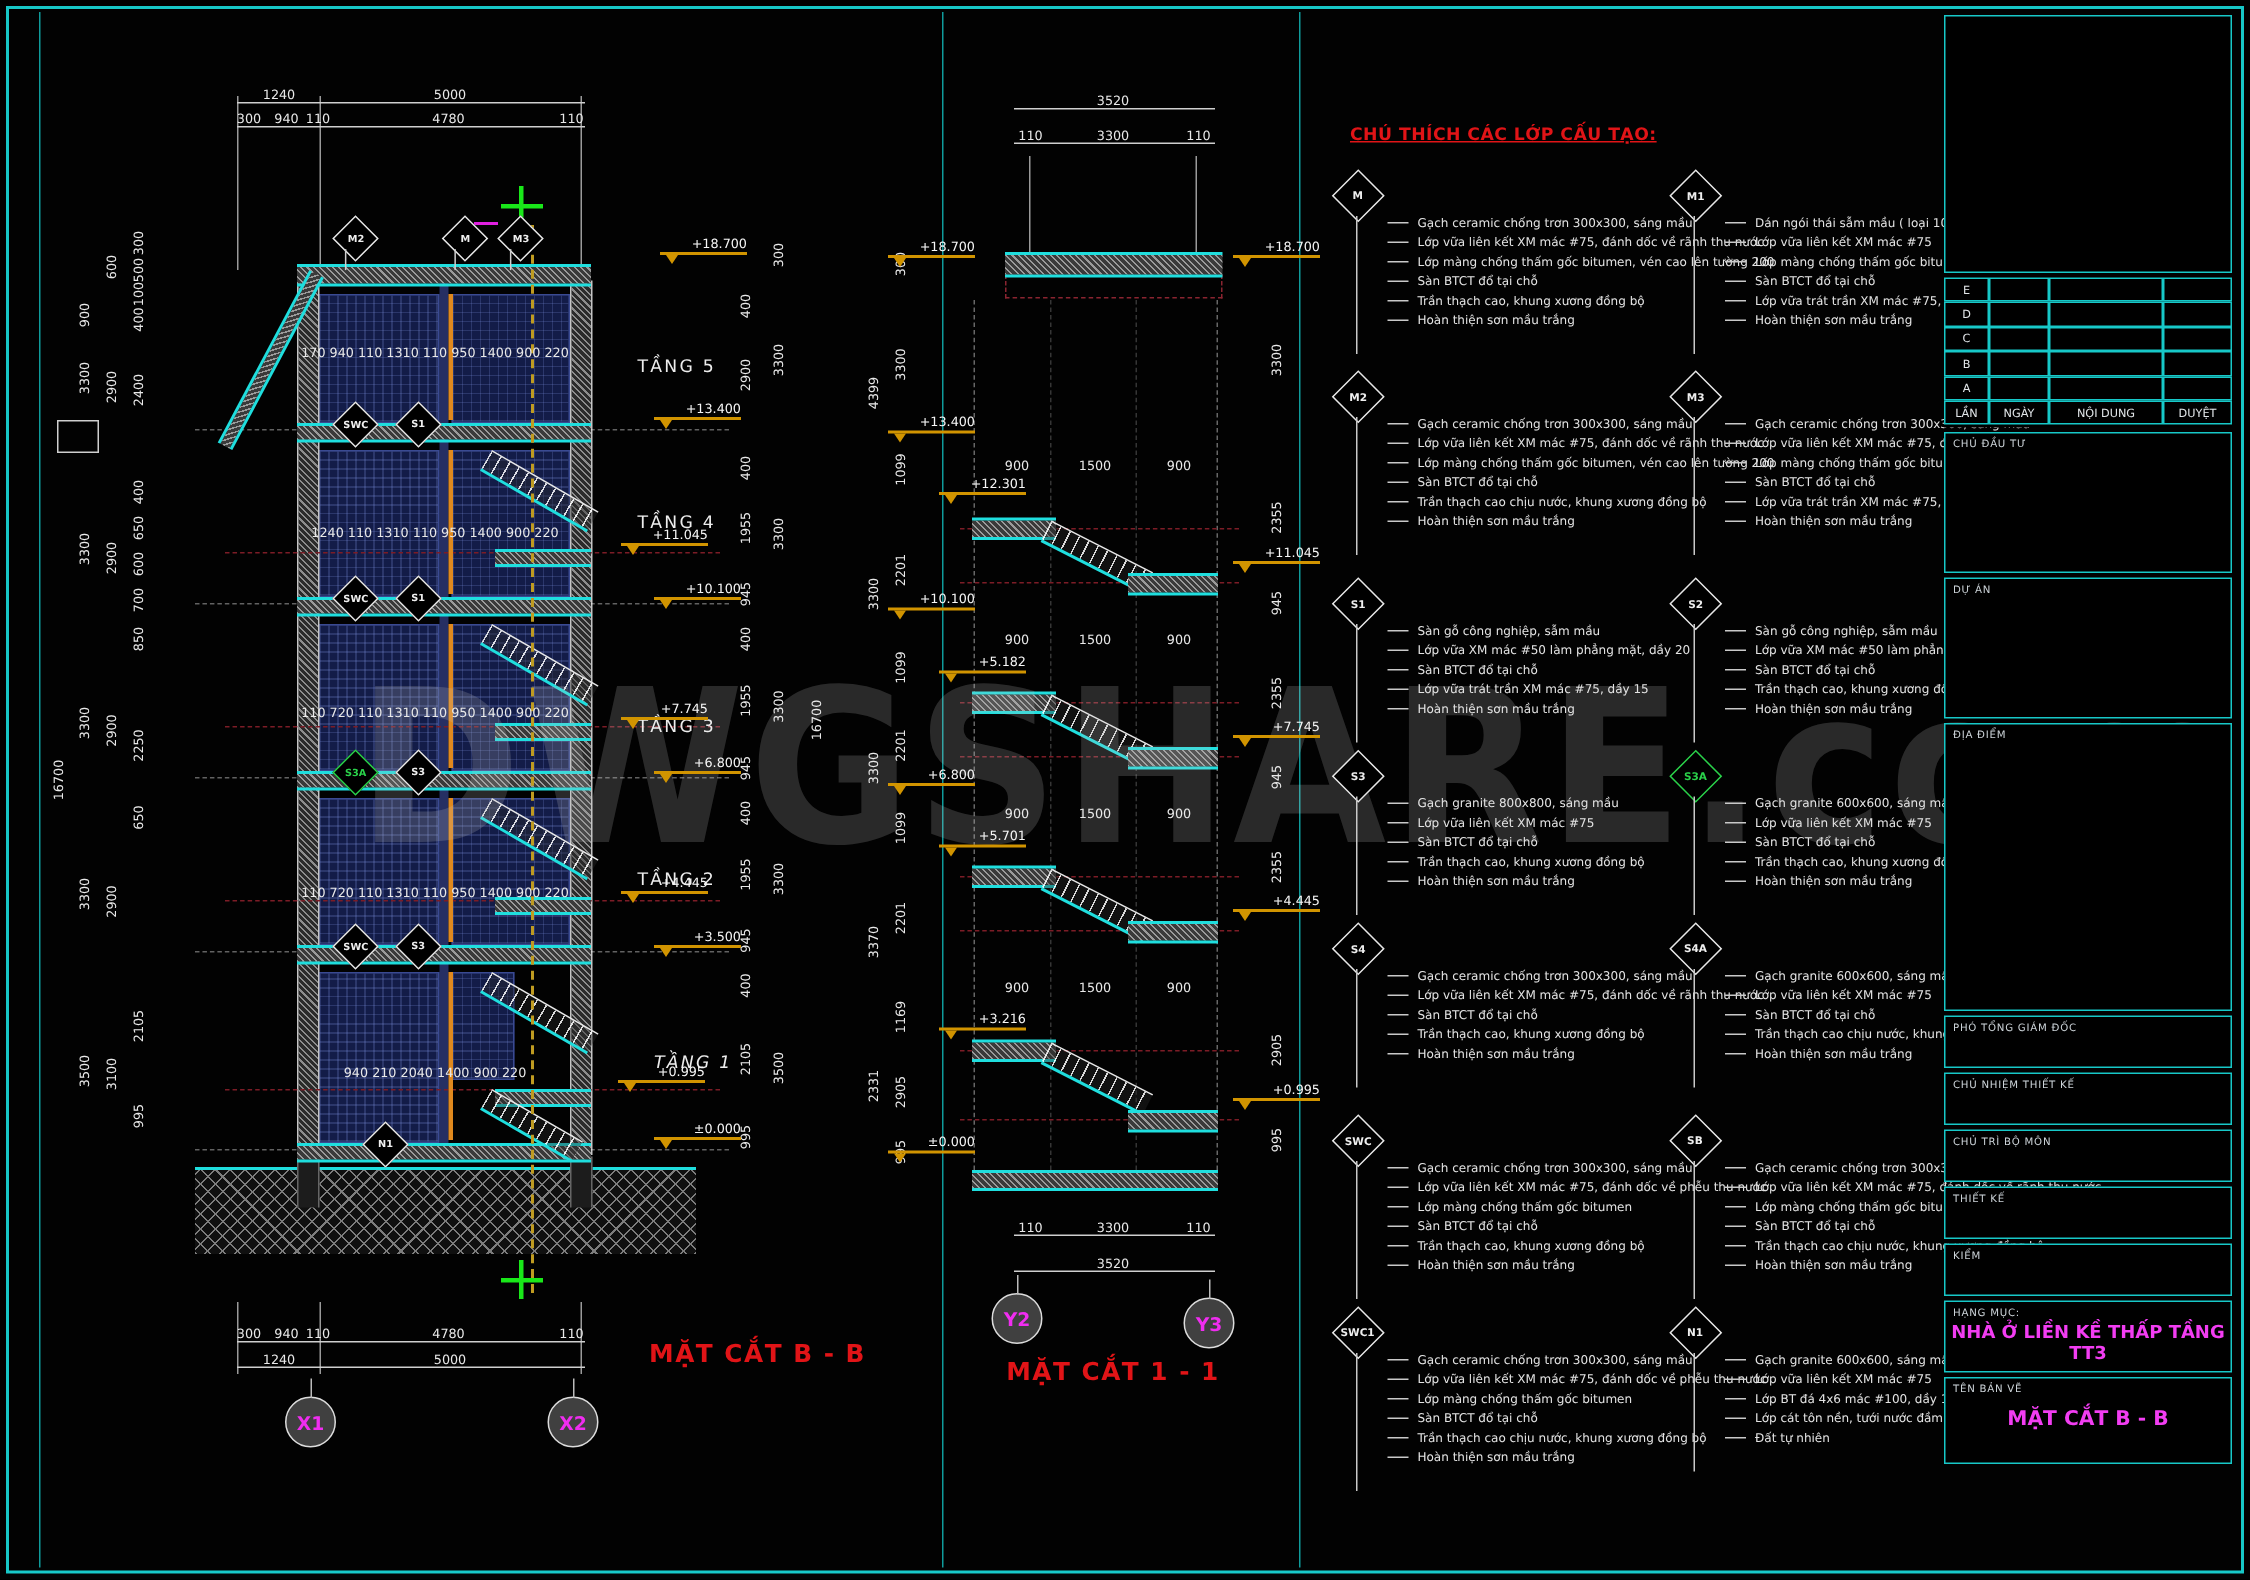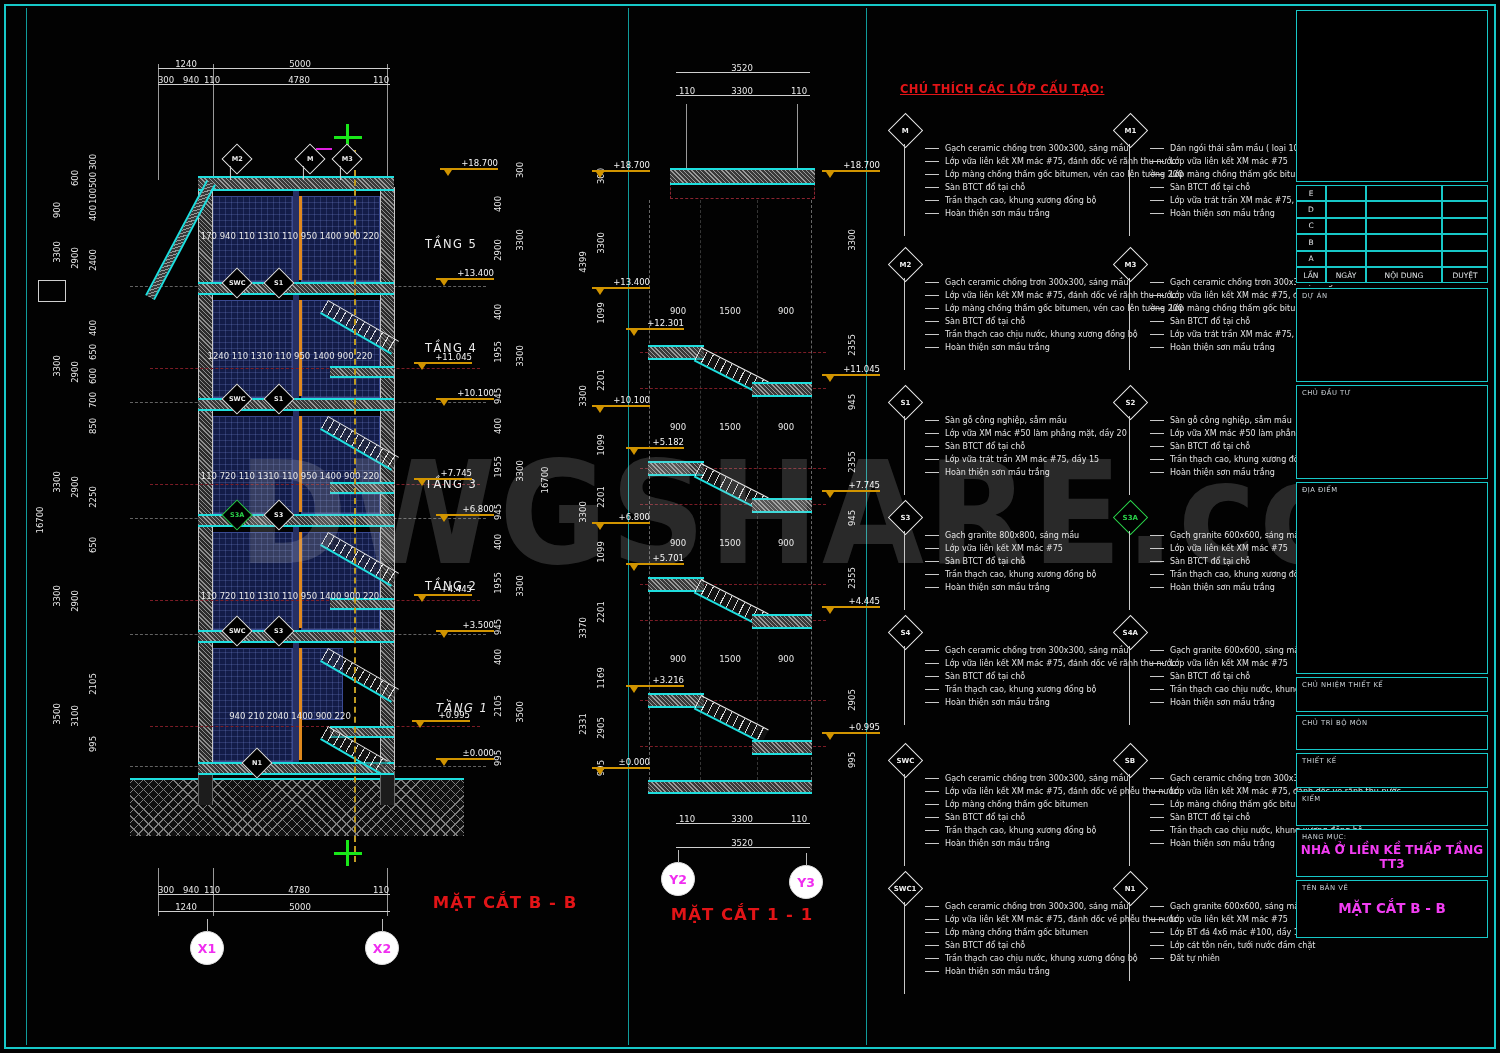--- a/index.html
+++ b/index.html
@@ -44,21 +44,21 @@
   .elev .t{display:block;font-size:8.5px;color:#f7f7f7;padding-left:7px;white-space:nowrap;}
   .elev .bar{display:block;width:58px;height:2px;background:#d19400;}
   .elev .tri{display:block;width:0;height:0;border:4px solid transparent;border-top:6px solid #d19400;margin-left:4px;}
   
   .dia{position:absolute;width:20px;height:20px;border:1.4px solid #e8e8e8;transform:rotate(45deg);
        background:#000;z-index:6;display:flex;align-items:center;justify-content:center;}
   .dia span{transform:rotate(-45deg);font-size:6.5px;font-weight:bold;color:#efefef;white-space:nowrap;}
   .dia.topm::after{content:"";position:absolute;left:50%;top:100%;width:1px;height:14px;background:#cfcfcf;transform:rotate(-45deg);transform-origin:top left;}
   
   .bub{position:absolute;width:32px;height:32px;border:1.6px solid #dcdcdc;border-radius:50%;
-       transform:translateX(-50%);display:flex;align-items:center;justify-content:center;z-index:6;background:#ffffff;}
+       transform:translateX(-50%);display:flex;align-items:center;justify-content:center;z-index:6;background:#404040;}
   .bub span{color:#f02df0;font-weight:bold;font-size:12.5px;}
   .bub::before{content:"";position:absolute;left:50%;bottom:100%;width:1px;height:13px;background:#bbb;}
   .seclab{position:absolute;transform:translateX(-50%);color:#e11417;font-weight:bold;font-size:16.5px;
           letter-spacing:1px;white-space:nowrap;z-index:7;}
   .floor{position:absolute;color:#ededed;font-size:11.5px;letter-spacing:1.5px;white-space:nowrap;z-index:6;}
   
   .ntitle{position:absolute;left:900px;top:82px;color:#e11417;font-size:11.5px;font-weight:bold;
           text-decoration:underline;letter-spacing:.3px;z-index:7;}
   .nb{position:absolute;width:250px;z-index:6;}
   .dia2{position:absolute;left:0;top:0;width:23px;height:23px;border:1.4px solid #e8e8e8;transform:rotate(45deg);
@@ -964,29 +964,32 @@
           <div class="rc"></div>
           <div class="rc"></div>
 
         <div class="rc">LẦN</div>
         <div class="rc">NGÀY</div>
         <div class="rc">NỘI DUNG</div>
         <div class="rc">DUYỆT</div>
       </div>
     </div>
     <div class="box" style="height:92px">
+        <span class="lbl">CHỦ ĐẦU TƯ</span>
+      </div>
+    <div class="box" style="height:92px">
         <span class="lbl">DỰ ÁN</span>
-      </div>
-    <div class="box" style="height:92px">
-        <span class="lbl">CHỦ ĐẦU TƯ</span>
       </div>
     <div class="box" style="height:190px">
         <span class="lbl">ĐỊA ĐIỂM</span>
       </div>
 
+      <div class="box" style="height:33px">
+        <span class="lbl">PHÓ TỔNG GIÁM ĐỐC</span>
+      </div>
 
       <div class="box" style="height:33px">
         <span class="lbl">CHỦ NHIỆM THIẾT KẾ</span>
       </div>
 
       <div class="box" style="height:33px">
         <span class="lbl">CHỦ TRÌ BỘ MÔN</span>
       </div>
 
       <div class="box" style="height:33px">

